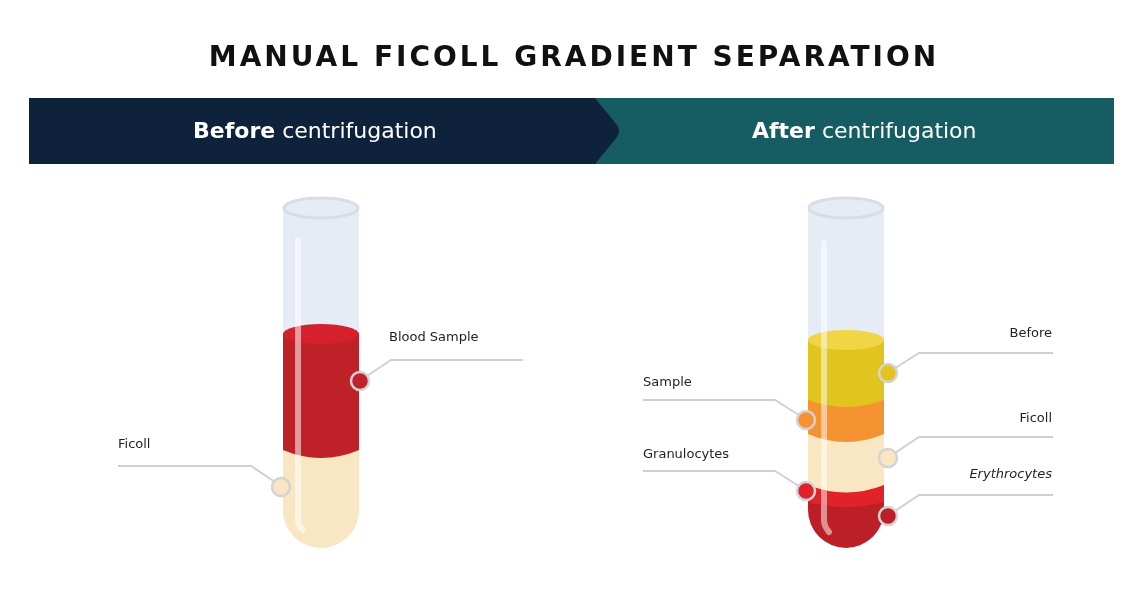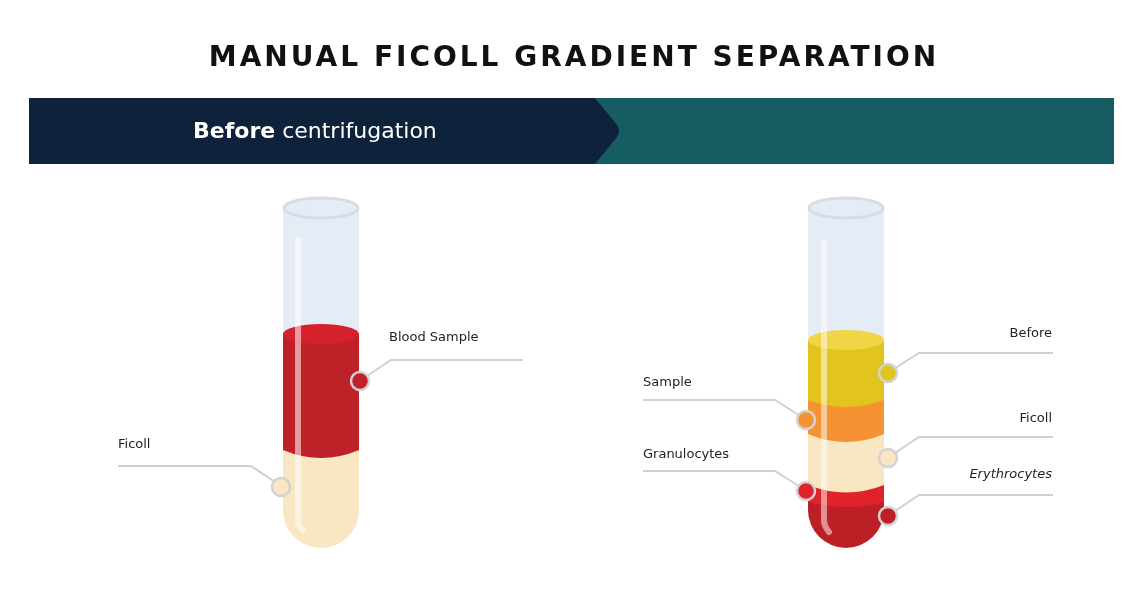--- a/index.html
+++ b/index.html
@@ -28,20 +28,23 @@
 
 <div class="title">MANUAL FICOLL GRADIENT SEPARATION</div>
 
 <div class="banner">
   <svg width="1085" height="66">
     <rect x="0" y="0" width="1085" height="66" fill="#155d63"></rect>
     <path d="M0 0 H566 L588 27 Q592 33 588 39 L566 66 H0 Z" fill="#0f223c"></path>
   </svg>
   <div class="banner-label" style="left:164px;">
     <b>Before</b><span class="light"> centrifugation</span>
+  </div>
+  <div class="banner-label" style="left:723px;">
+    <b>After</b><span class="light"> centrifugation</span>
   </div>
 </div>
 
 <svg class="diagram" width="1140" height="611">
   <defs>
     <clipPath id="tubeL">
         <path d="M283 208 V510 A38 38 0 0 0 359 510 V208 Z"></path>
       </clipPath>
     <clipPath id="tubeR">
         <path d="M808 208 V510 A38 38 0 0 0 884 510 V208 Z"></path>

